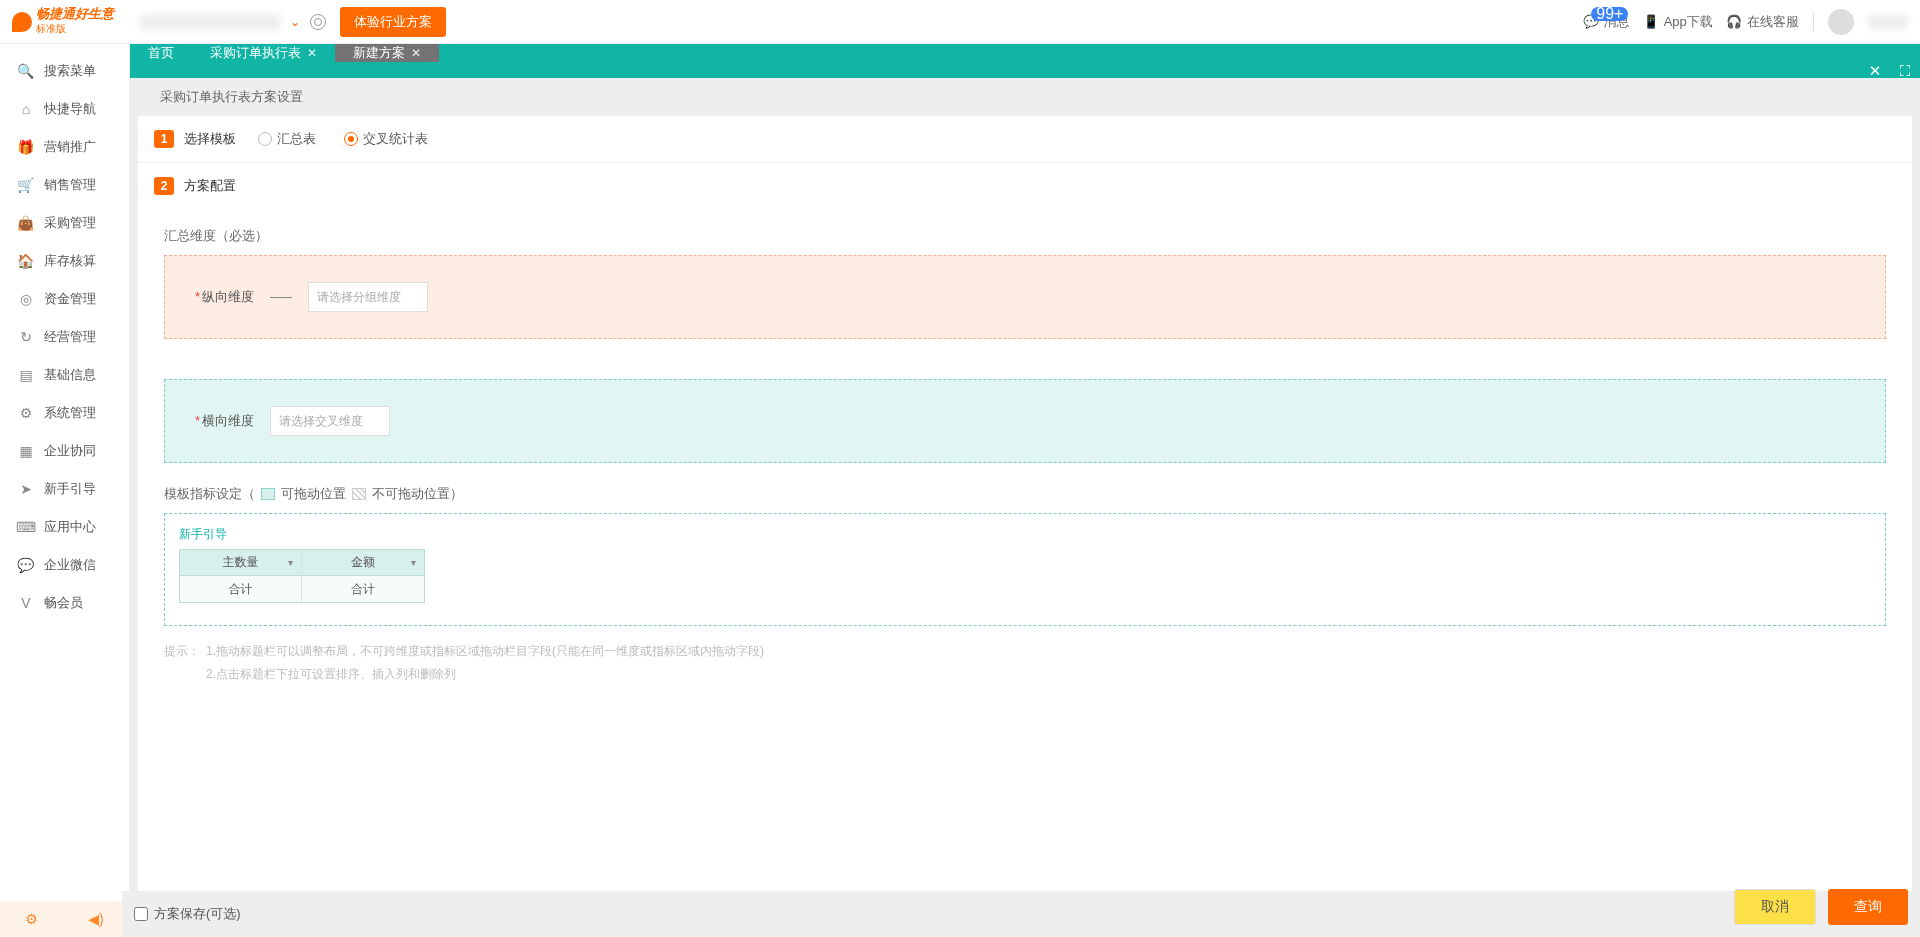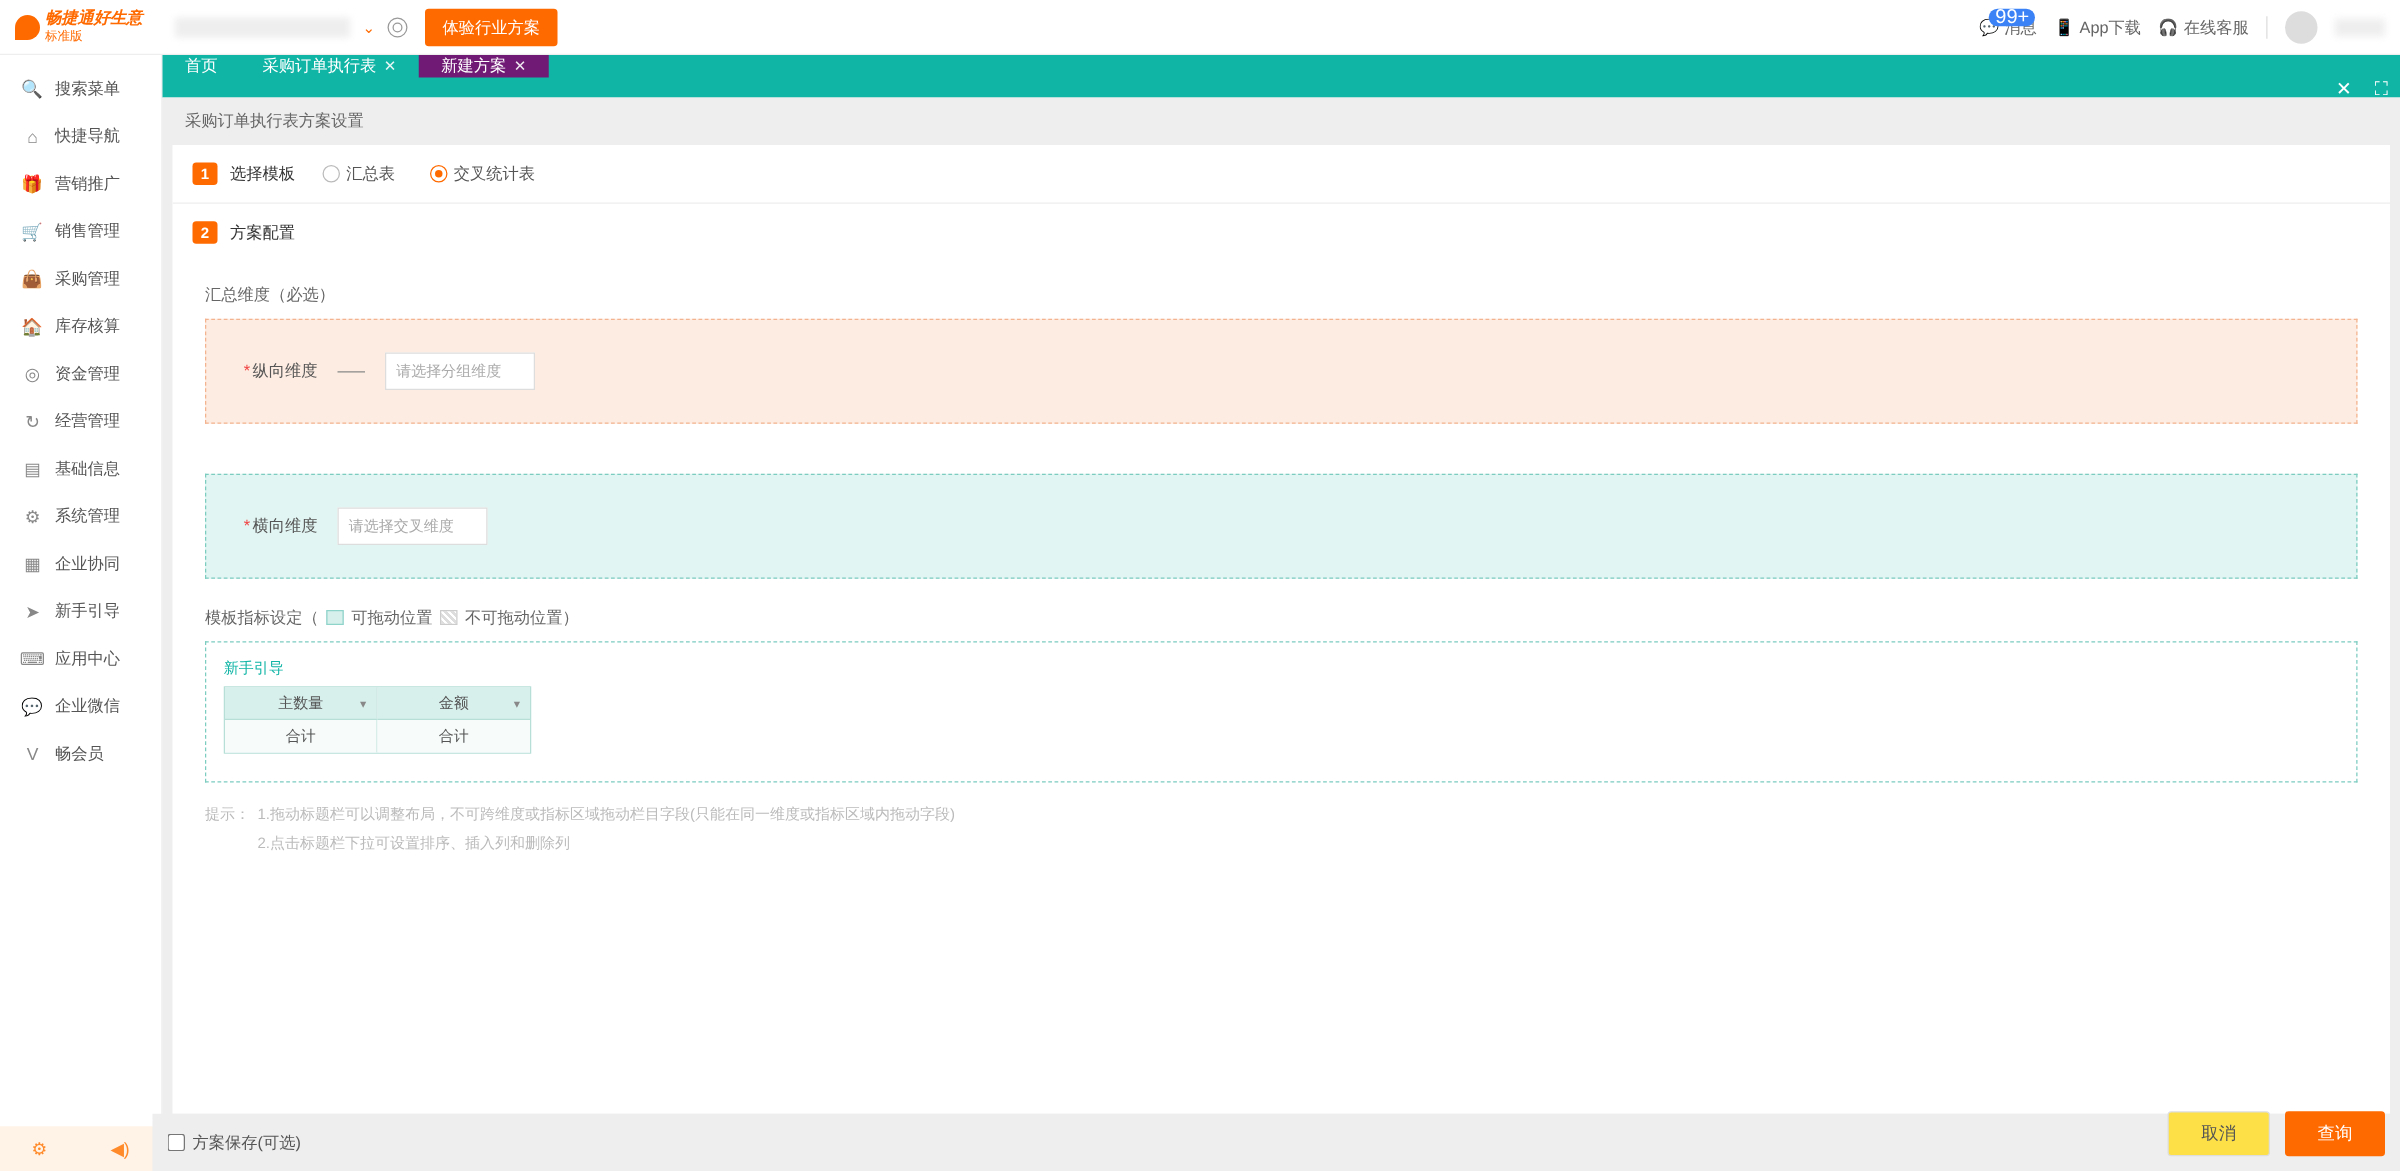--- a/index.html
+++ b/index.html
@@ -27,26 +27,26 @@
 .side-items { flex:1; overflow:auto; padding-top:8px; }
 .side-item { display:flex; align-items:center; padding:10px 18px; color:#555; cursor:pointer; font-size:13px; gap:10px; }
 .side-icon { width:16px; height:16px; display:inline-flex; align-items:center; justify-content:center; color:#888; font-size:14px; }
 .side-footer { height:36px; background:#fff3e8; display:flex; align-items:center; justify-content:space-around; }
 .side-footer span { color:#ff8a2a; cursor:pointer; font-size:14px; }
 
 
 .main { position:absolute; top:44px; left:130px; right:0; bottom:0; display:flex; flex-direction:column; background:#eee; }
 .tabbar { height:34px; background:#11b5a6; display:flex; align-items:stretch; color:#fff;flex-direction:column; }
 .tab { padding:0 18px; display:flex; align-items:center; gap:6px; cursor:pointer; font-size:13px; }
-.tab.active { background:#701a75;align-items:center; }
+.tab.active { background:#737373;align-items:center; }
 .tab .x { font-size:12px; opacity:.9; }
 .tabbar-right { margin-left:auto; display:flex; align-items:center; }
 .tabbar-right .tb-btn { width:30px; display:flex; align-items:center; justify-content:center; cursor:pointer; font-size:15px; }
 
-.crumb { background:#eee; padding:10px 18px; color:#666; font-size:13px; }
+.crumb { background:#eee; padding:10px 30px; color:#666; font-size:13px; }
 
 .panel { flex:1; margin:0 8px; background:#fff; overflow:auto; padding-bottom:20px; }
 
 .step-row { display:flex; align-items:center; padding:14px 16px; border-bottom:1px solid #eee; gap:10px; }
 .step-badge { background:#ff6a00; color:#fff; width:20px; height:18px; border-radius:3px; display:flex; align-items:center; justify-content:center; font-size:12px; font-weight:bold; }
 .step-title { font-size:13px; color:#333; margin-right:12px; }
 .radio { display:inline-flex; align-items:center; gap:5px; margin-right:18px; cursor:pointer; color:#555; font-size:13px; }
 .radio-dot { width:14px; height:14px; border:1px solid #bbb; border-radius:50%; display:inline-block; position:relative; }
 .radio.sel .radio-dot { border-color:#ff6a00; }
 .radio.sel .radio-dot::after { content:""; position:absolute; inset:3px; background:#ff6a00; border-radius:50%; }

